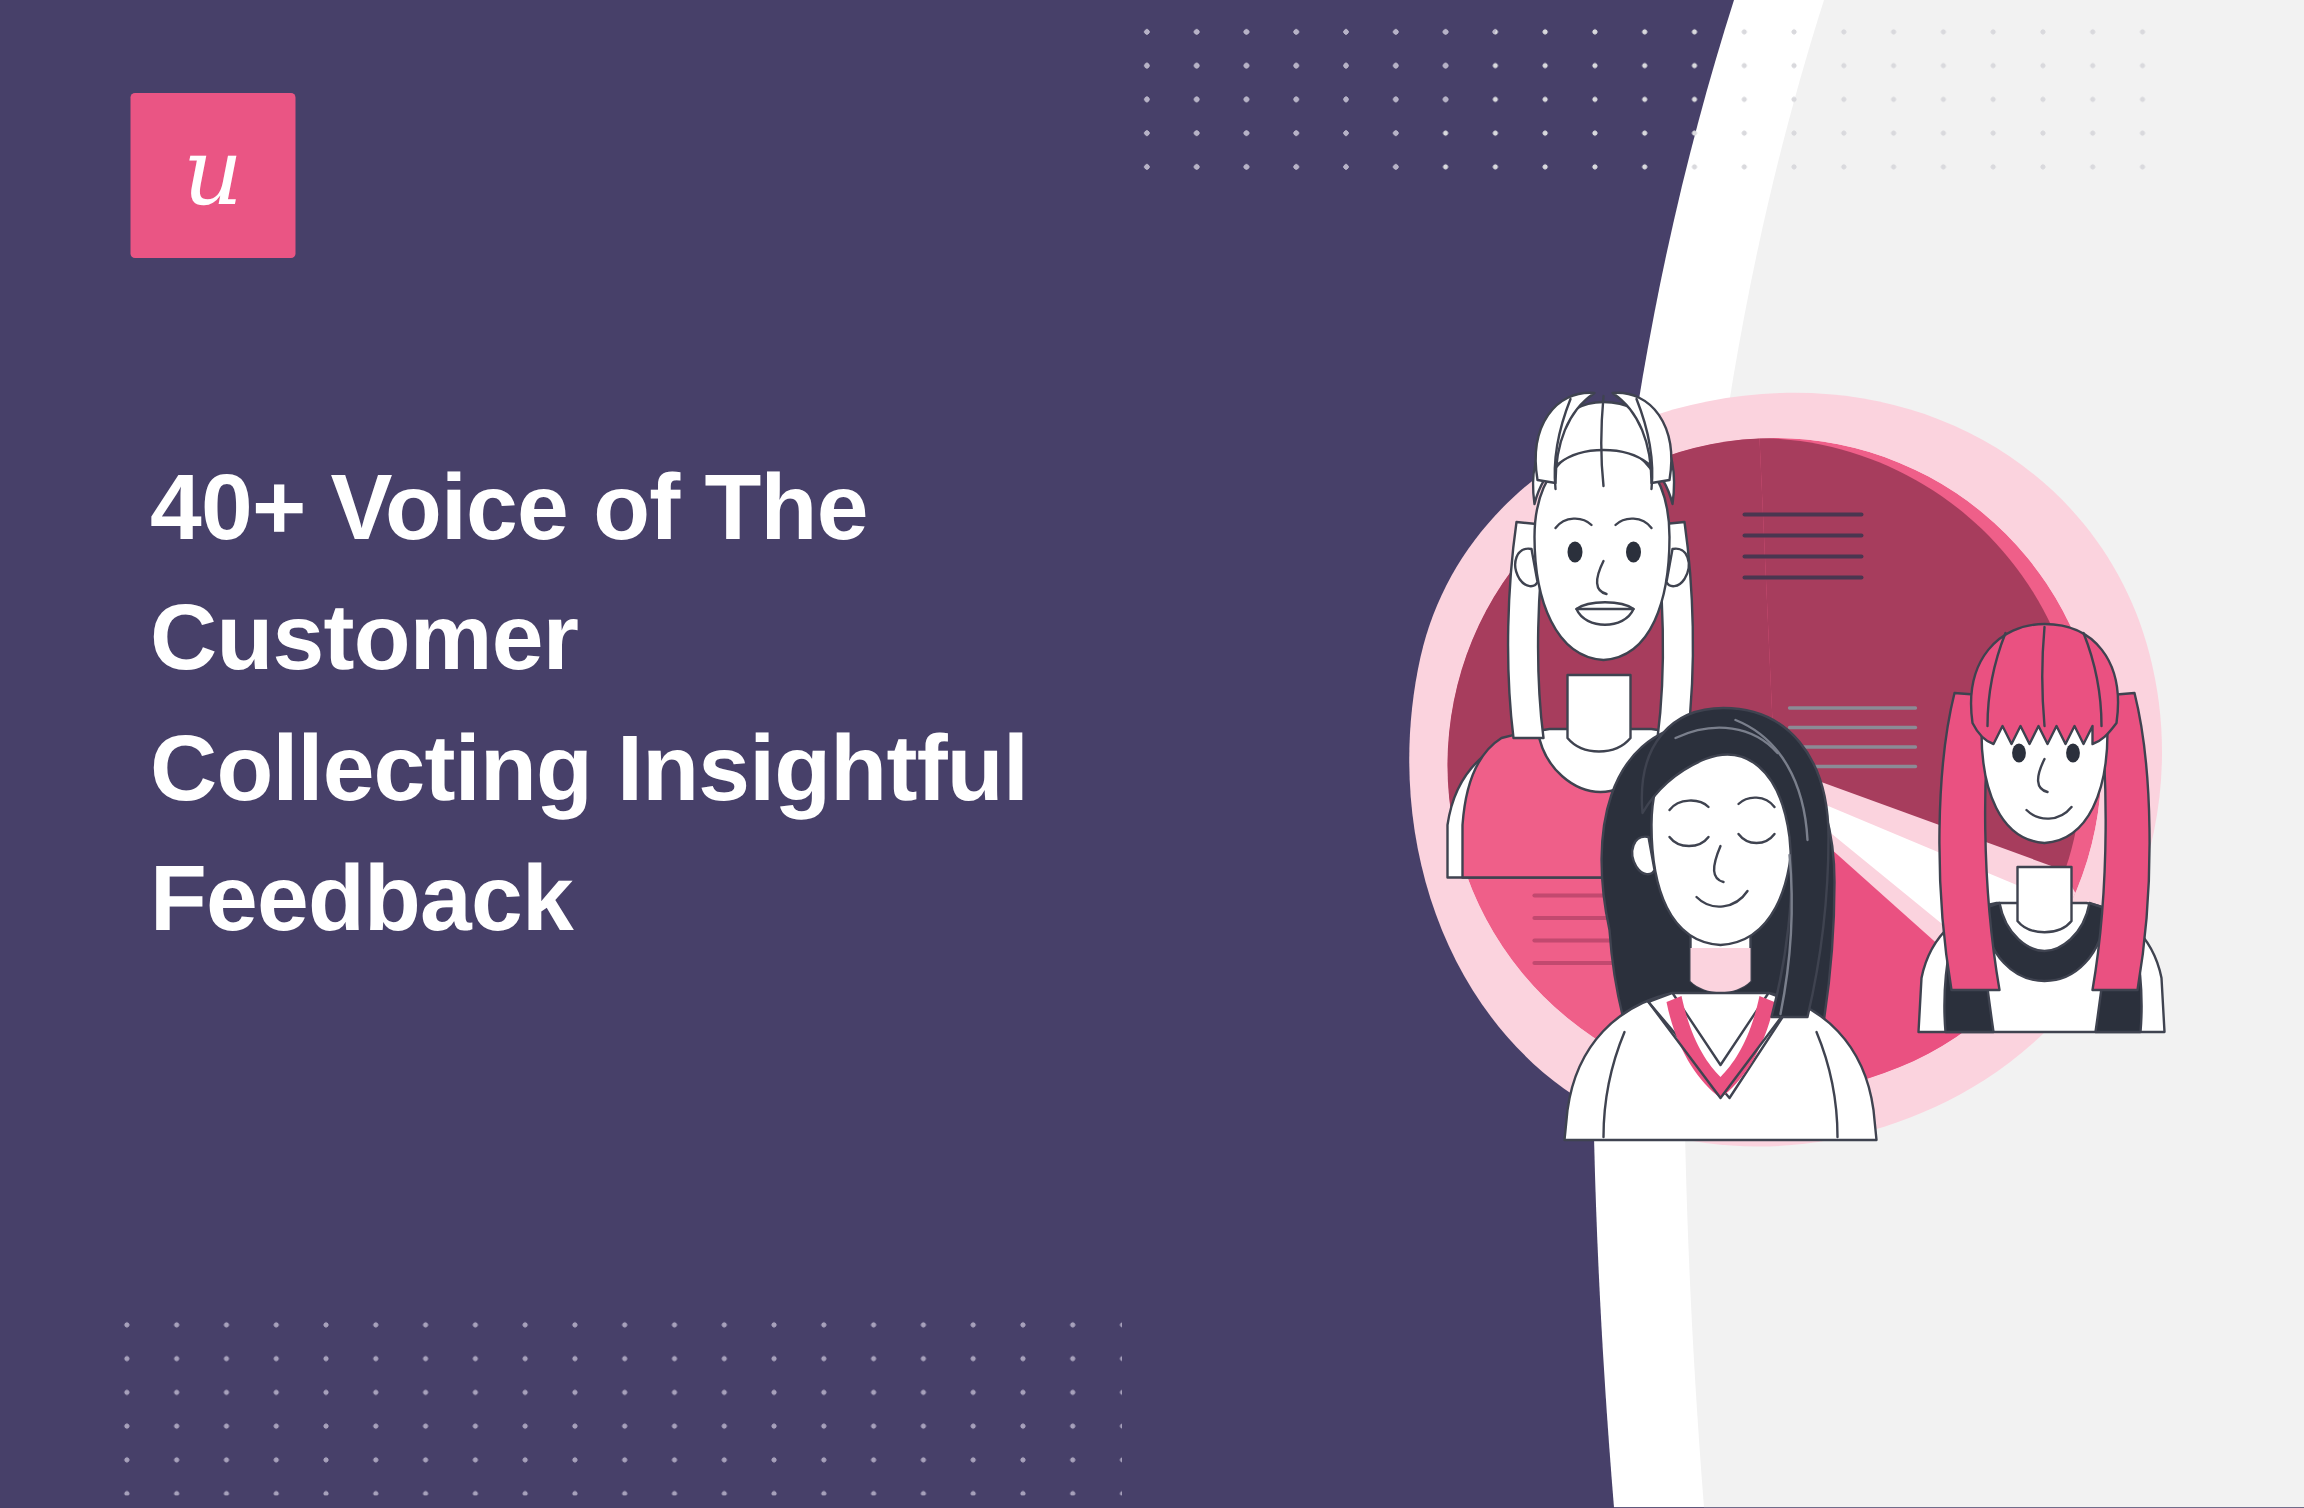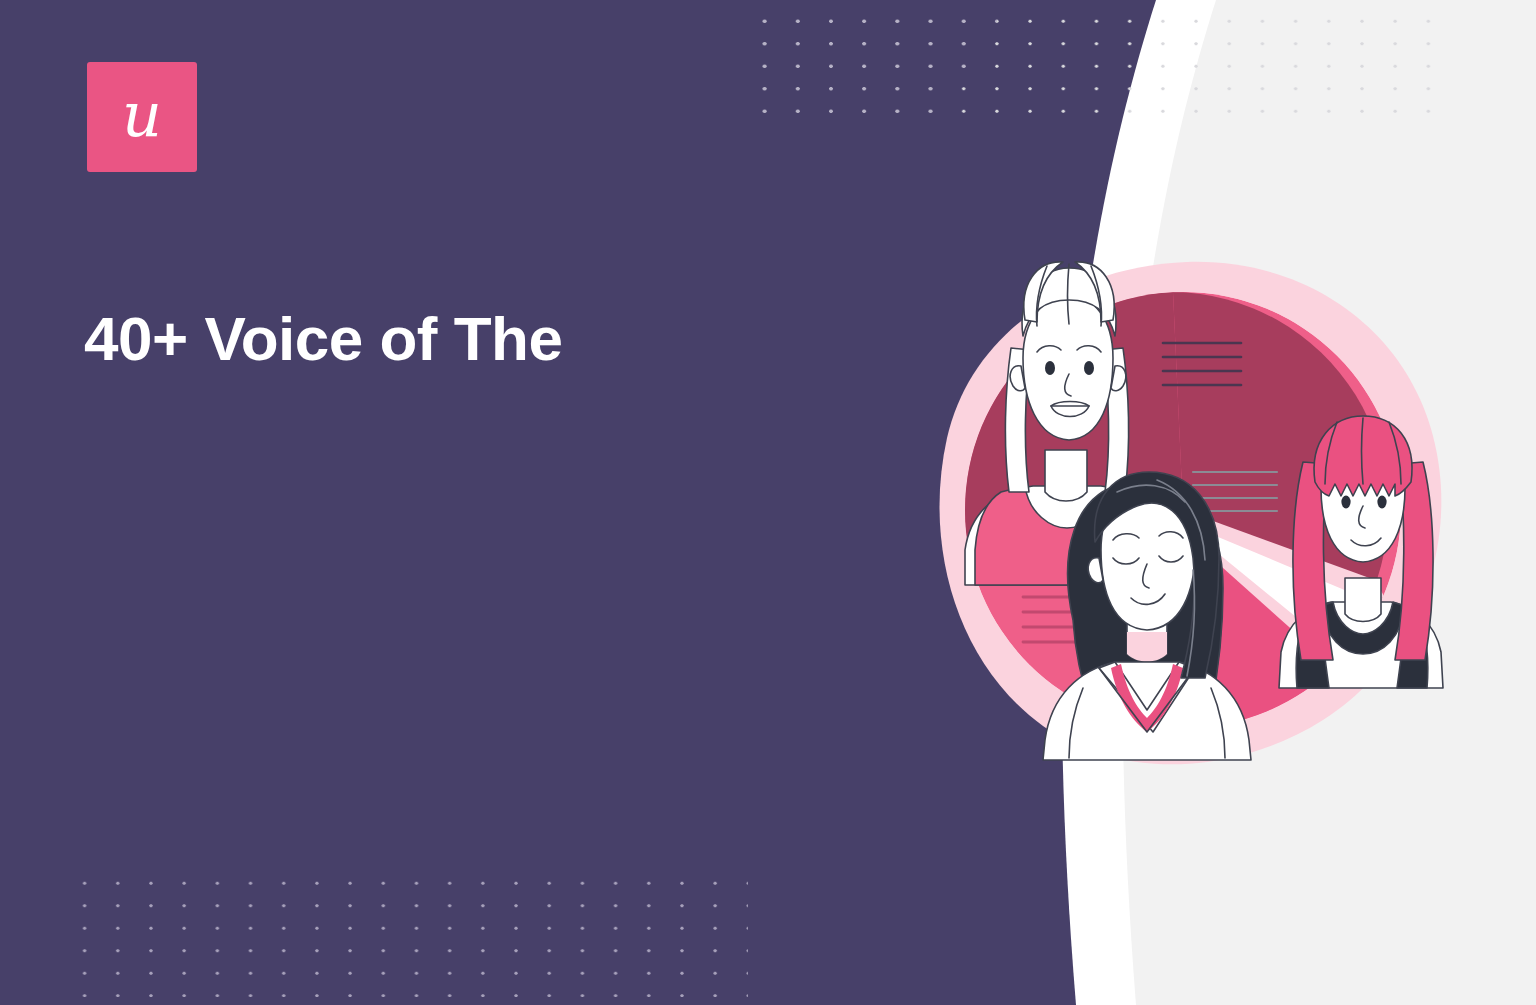--- a/index.html
+++ b/index.html
@@ -67,21 +67,21 @@
     line-height:1;
     color:#ffffff;
     font-weight:400;
     transform:translateY(-2px);
     letter-spacing:0;
   }
 
   
   .headline {
     position:absolute;
-    left:84px; top:295px;
+    left:100px; top:295px;
     width:670px;
     color:#ffffff;
     font-size:62px;
     line-height:87px;
     font-weight:700;
     letter-spacing:-0.5px;
   }
   .headline span { display:block; }
 
   
@@ -112,20 +112,23 @@
   <div class="dots dots-top dots-top-light" style="clip-path:polygon(0 0, 255px 0, 190px 120px, 0 120px);"></div>
 
   <div class="dots dots-bottom"></div>
 
   <div class="logo">
     <span class="logo-glyph">u</span>
   </div>
 
   <h1 class="headline">
     <span>40+ Voice of The</span>
+    <span>Customer</span>
+    <span>Collecting Insightful</span>
+    <span>Feedback</span>
   </h1>
 
   <div class="illustration">
     <svg viewBox="0 0 560 540" aria-hidden="true">
       <defs>
         <clipPath id="pieClip">
           <circle cx="278" cy="270" r="218"></circle>
         </clipPath>
       </defs>
 

